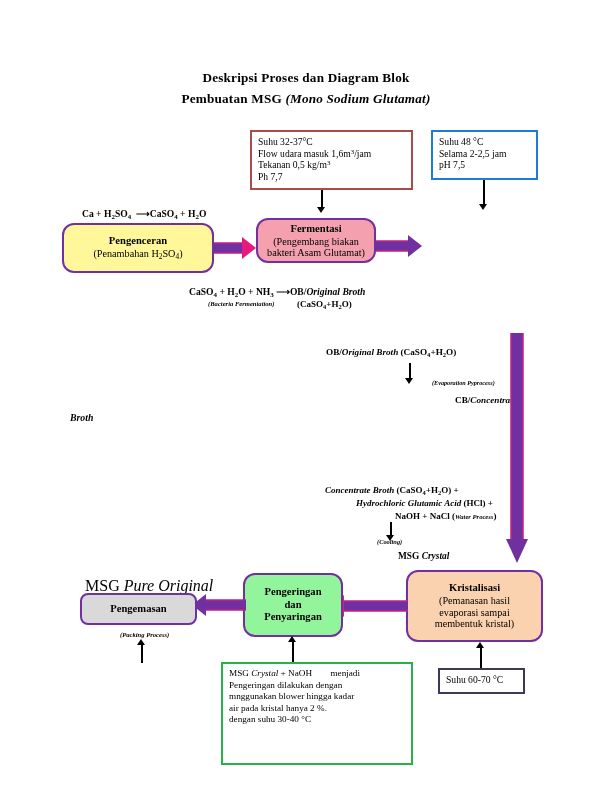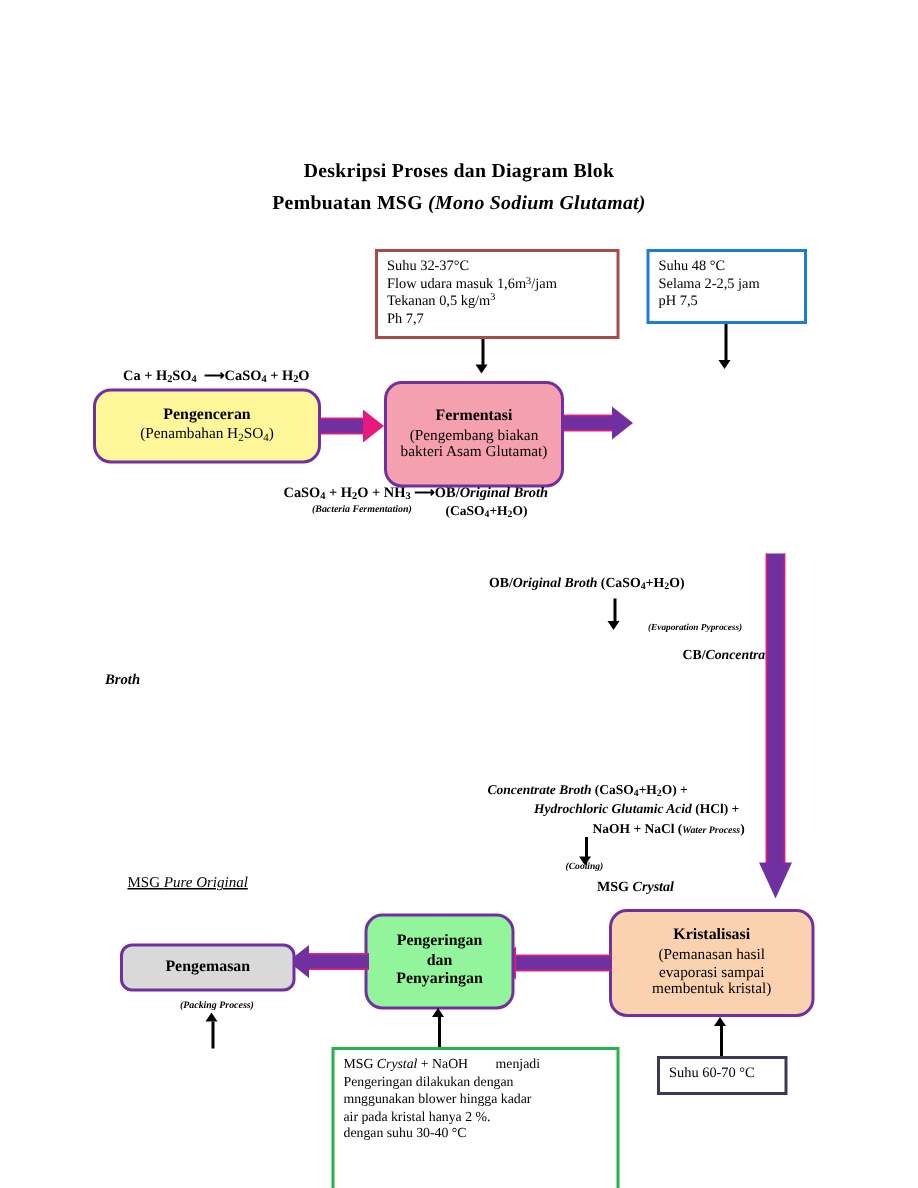--- a/index.html
+++ b/index.html
@@ -4,21 +4,21 @@
 <style>
   * { box-sizing: border-box; }
   html, body { margin:0; padding:0; }
   body {
     width:612px; height:792px;
     position:relative;
     background:#ffffff;
     font-family:"Liberation Serif", serif;
     overflow:hidden;
   }
-  .page { position:absolute; inset:0;margin-top:36px; }
+  .page { position:absolute; inset:0; }
 
   
   .title {
     position:absolute; left:0; width:612px;
     text-align:center;
     font-weight:bold;
     font-size:13.2px;
     letter-spacing:0.2px;
     color:#000;
   }
@@ -130,21 +130,21 @@
   <div class="procbox" style="left:62px; top:223px; width:152px; height:50px; background:#FFF79A;">
     <div class="hd">Pengenceran</div>
     <div class="bd">(Penambahan H<sub>2</sub>SO<sub>4</sub>)</div>
   </div>
 
   <div class="fat-h" style="left:214px; top:236px; width:44px; height:24px;">
     <div class="shaft" style="width:30px; height:11px;"></div>
     <div class="head" style="left:28px; border-left:14px solid #E8197D;"></div>
   </div>
 
-  <div class="procbox" style="left:256px; top:218px; width:120px; height:71px; background:#F4A0AE;">
+  <div class="procbox" style="left:256px; top:218px; width:120px; height:45px; background:#F4A0AE;">
     <div class="hd">Fermentasi</div>
     <div class="bd">(Pengembang biakan</div>
     <div class="bd">bakteri Asam Glutamat)</div>
   </div>
 
   <div class="fat-h" style="left:376px; top:234px; width:50px; height:24px;">
     <div class="shaft" style="width:34px; height:11px;"></div>
     <div class="head" style="left:32px; border-left:14px solid #7030A0;"></div>
   </div>
 
@@ -221,21 +221,21 @@
     <div>mnggunakan blower hingga kadar</div>
     <div>air pada kristal hanya 2 %.</div>
     <div>dengan suhu 30-40 °C</div>
   </div>
 
   <div class="fat-h" style="left:190px; top:593px; width:58px; height:24px;">
     <div class="shaft" style="left:16px; width:40px; height:11px;"></div>
     <div class="head" style="left:2px; border-right:14px solid #7030A0;"></div>
   </div>
 
-  <div class="txt" style="left:85px; top:547px; font-size:10px;text-decoration:underline;">
+  <div class="txt" style="left:85px; top:577px; font-size:16px;">
     <span>MSG </span><span class="i">Pure Original</span>
   </div>
   <div class="procbox" style="left:80px; top:593px; width:117px; height:32px; background:#D9D9D9;
        border-radius:8px;">
     <div class="hd">Pengemasan</div>
   </div>
   <div class="txt" style="left:120px; top:631px; font-size:6.6px; font-weight:bold; font-style:italic;">(Packing Process)</div>
 
   <div class="vline" style="left:141px; top:645px; height:18px;"></div>
   <div class="vhead-up" style="left:137px; top:639px;"></div>

